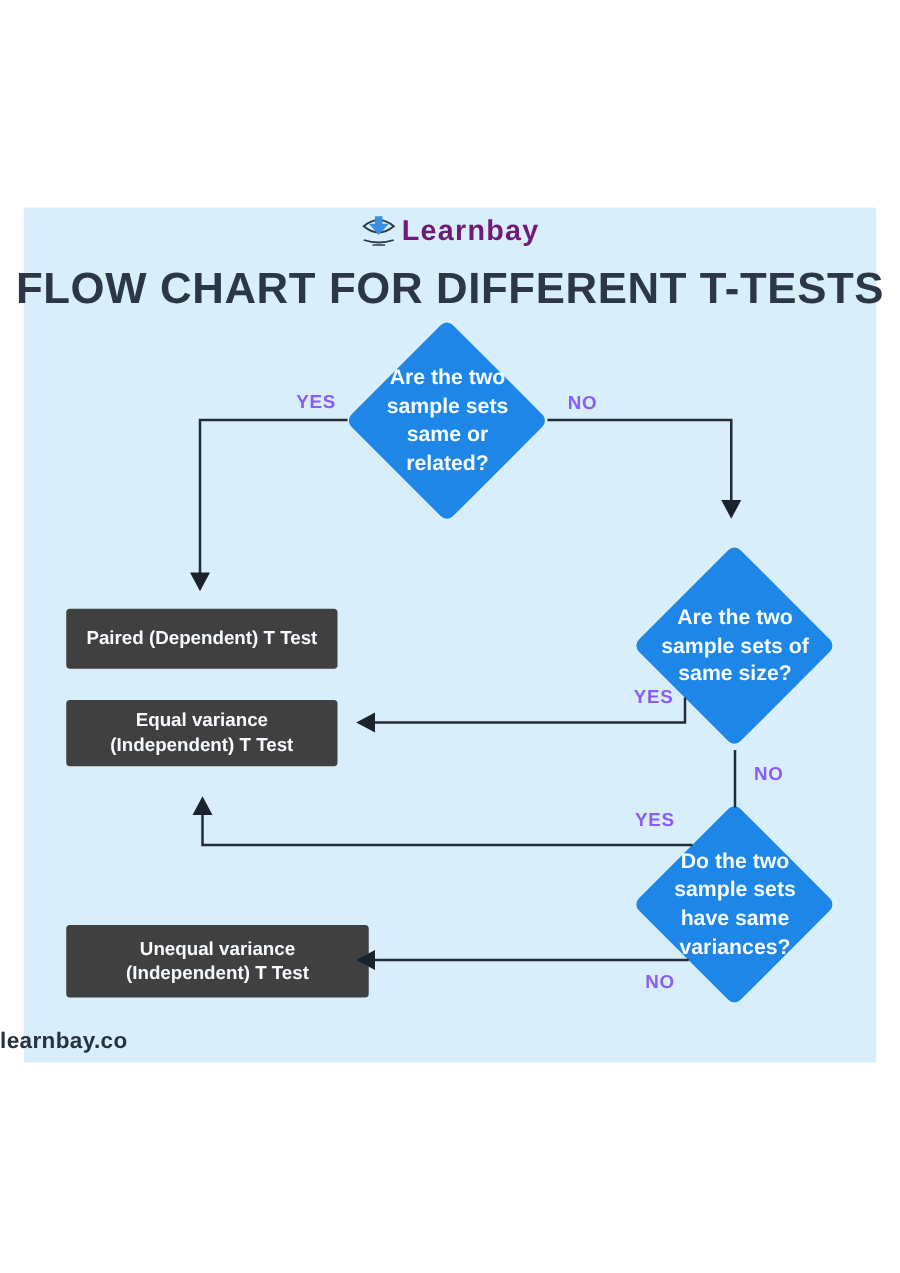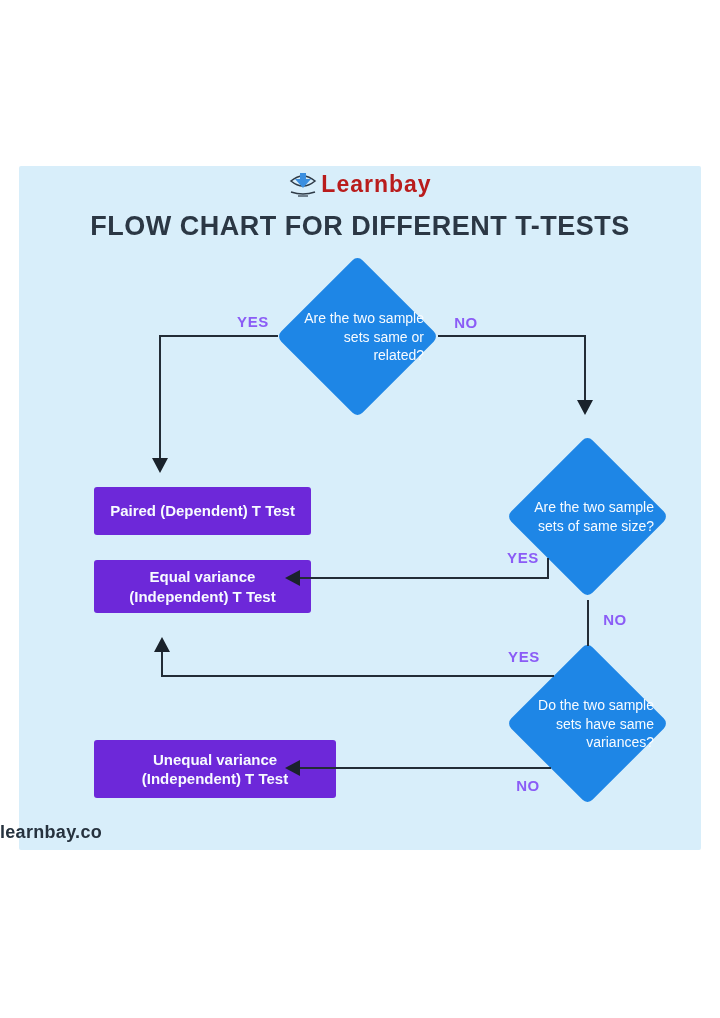--- a/index.html
+++ b/index.html
@@ -19,53 +19,53 @@
     border-radius: 2px;
   }
   .logo-row {
     position: absolute;
     left: 0; top: 170px; width: 720px;
     display: flex; align-items: center; justify-content: center;
     gap: 3px;
   }
   .logo-text {
     font-size: 23px; font-weight: 700;
-    color: #b91c1c; letter-spacing: 1px;
+    color: #701a75; letter-spacing: 1px;
   }
   .title {
     position: absolute;
     left: 0; top: 211px; width: 720px;
     text-align: center;
-    font-size: 27px; font-weight: 800;
+    font-size: 35px; font-weight: 800;
     color: #2b3744; letter-spacing: 0.5px;
   }
   .diamond {
     position: absolute;
     width: 115px; height: 115px;
     background: #1e86e6;
     transform: rotate(45deg);
     border-radius: 7px;
   }
   .diamond-label {
     position: absolute;
     width: 132px; height: 124px;
     display: flex; align-items: center; justify-content: center;
-    text-align: right;
+    text-align: center;
     color: #f7fbff;
-    font-size: 14px; font-weight: 400; line-height: 1.35;
+    font-size: 17px; font-weight: 700; line-height: 1.35;
   }
   .result-box {
     position: absolute;
-    background: #6d28d9;
+    background: #404040;
     border-radius: 3px;
     display: flex; flex-direction: column;
     align-items: center; justify-content: center;
     text-align: center;
     color: #f7fbff;
-    font-size: 15px; font-weight: 700; line-height: 1.3; margin-left: 41px;
+    font-size: 15px; font-weight: 700; line-height: 1.3;
   }
   .edge-label {
     position: absolute;
     transform: translateX(-50%);
     font-size: 15px; font-weight: 700;
     color: #8b5cf6; letter-spacing: 0.6px;
   }
   .arrows {
     position: absolute; inset: 0;
     width: 720px; height: 1018px;

